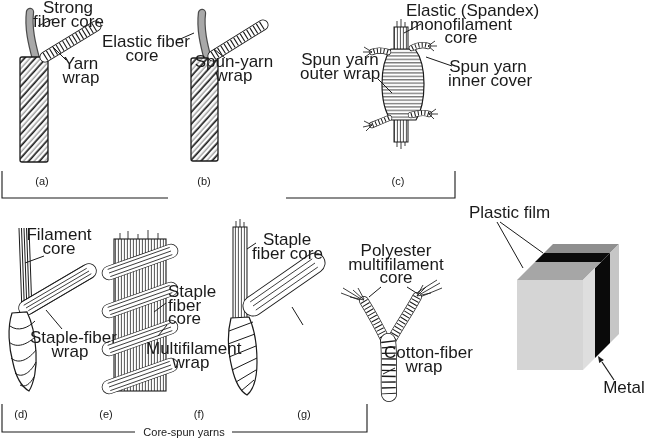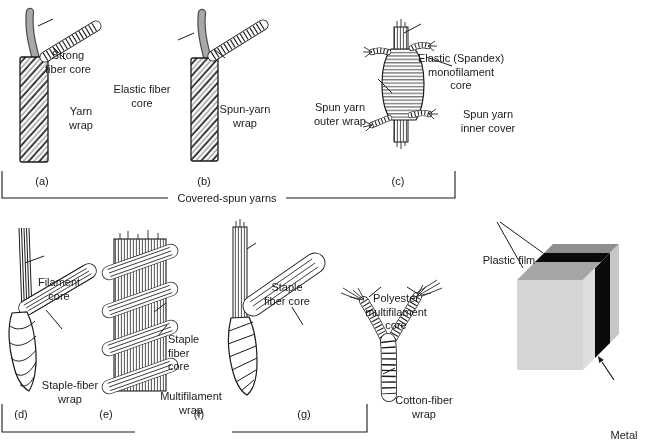--- a/index.html
+++ b/index.html
@@ -1,19 +1,19 @@
 <!DOCTYPE html>
 <html><head>
 <meta charset="utf-8">
 <style>
   html,body{margin:0;padding:0;background:#fff;}
   #fig{position:relative;width:646px;height:445px;background:#fff;overflow:hidden;
        font-family:"Liberation Sans", sans-serif;color:#1a1a1a;}
   #art{position:absolute;left:0;top:0;}
-  .lbl{position:absolute;font-size:11px;line-height:13.5px;text-align:center;white-space:nowrap;margin-top:48px;}
+  .lbl{position:absolute;font-size:17px;line-height:13.5px;text-align:center;white-space:nowrap;}
   .lbl.left{text-align:left;}
   .letter{position:absolute;font-size:11px;text-align:center;width:30px;}
   .cap{position:absolute;font-size:11px;white-space:nowrap;text-align:center;}
   
   .bd{stroke:#1a1a1a;fill:none;stroke-linecap:round;}
   .bw{stroke:#fff;fill:none;stroke-linecap:round;}
   .bt{stroke:#1a1a1a;fill:none;}
   .ln{stroke:#1a1a1a;fill:none;stroke-width:1;}
   .th{stroke:#1a1a1a;fill:none;stroke-width:0.85;}
 </style>
@@ -189,21 +189,21 @@
 </div>
 <div class="lbl" style="left:46px;top:57px;width:70px">
   <span>Yarn</span><br>
   <span>wrap</span>
 </div>
 
 <div class="lbl" style="left:102px;top:35px;width:80px">
   <span>Elastic fiber</span><br>
   <span>core</span>
 </div>
-<div class="lbl" style="left:205px;top:55px;width:80px">
+<div class="lbl" style="left:194px;top:55px;width:80px">
   <span>Spun-yarn</span><br>
   <span>wrap</span>
 </div>
 
 <div class="lbl" style="left:406px;top:4px;width:110px">
   <span>Elastic (Spandex)</span><br>
   <span>monofilament</span><br>
   <span>core</span>
 </div>
 <div class="lbl" style="left:300px;top:53px;width:80px">
@@ -253,15 +253,15 @@
 <div class="lbl" style="left:594px;top:381px;width:60px">Metal</div>
 
 <div class="letter" style="left:27px;top:175px">(a)</div>
 <div class="letter" style="left:189px;top:175px">(b)</div>
 <div class="letter" style="left:383px;top:175px">(c)</div>
 <div class="letter" style="left:6px;top:408px">(d)</div>
 <div class="letter" style="left:91px;top:408px">(e)</div>
 <div class="letter" style="left:184px;top:408px">(f)</div>
 <div class="letter" style="left:289px;top:408px">(g)</div>
 
-<div class="cap" style="left:167px;top:192px;width:120px">Covered-spun yarns</div>
+<div class="cap" style="left:124px;top:426px;width:120px">Core-spun yarns</div>
 
 </div>
 
 </body></html>

